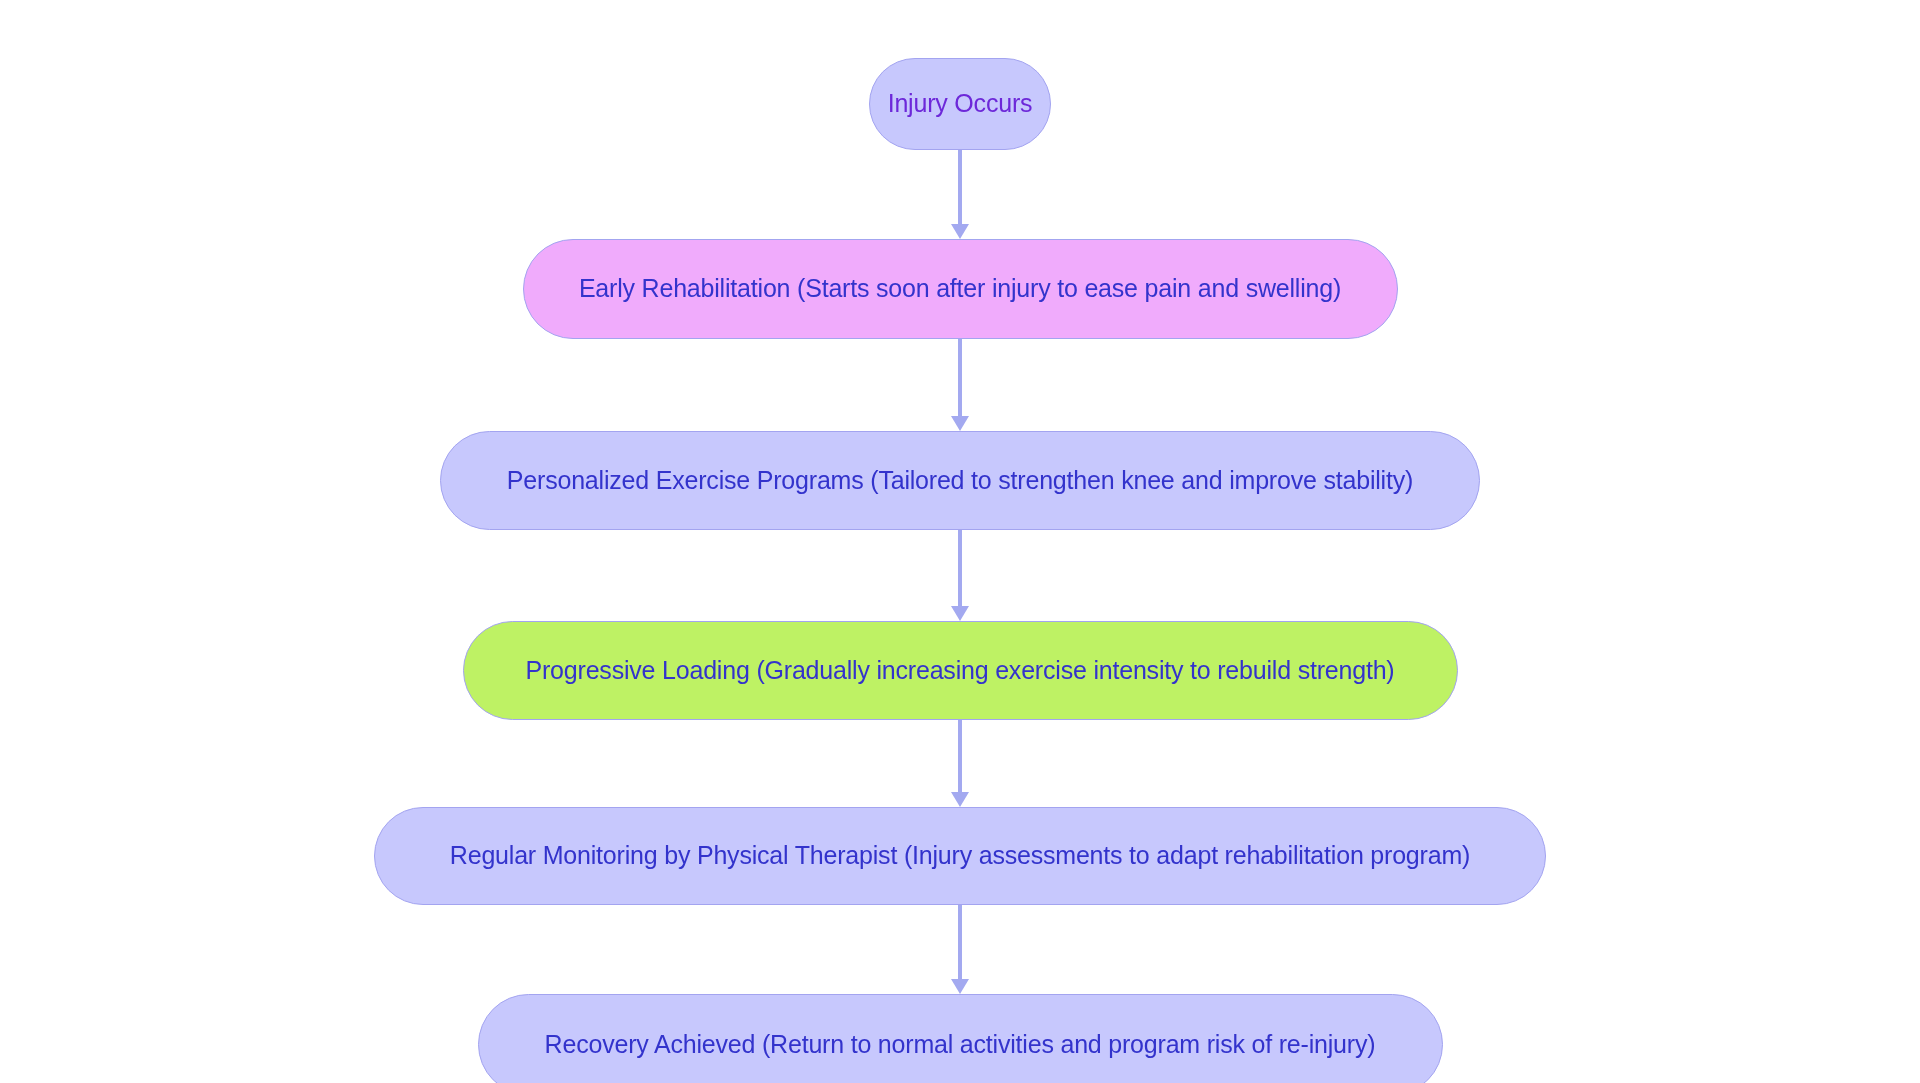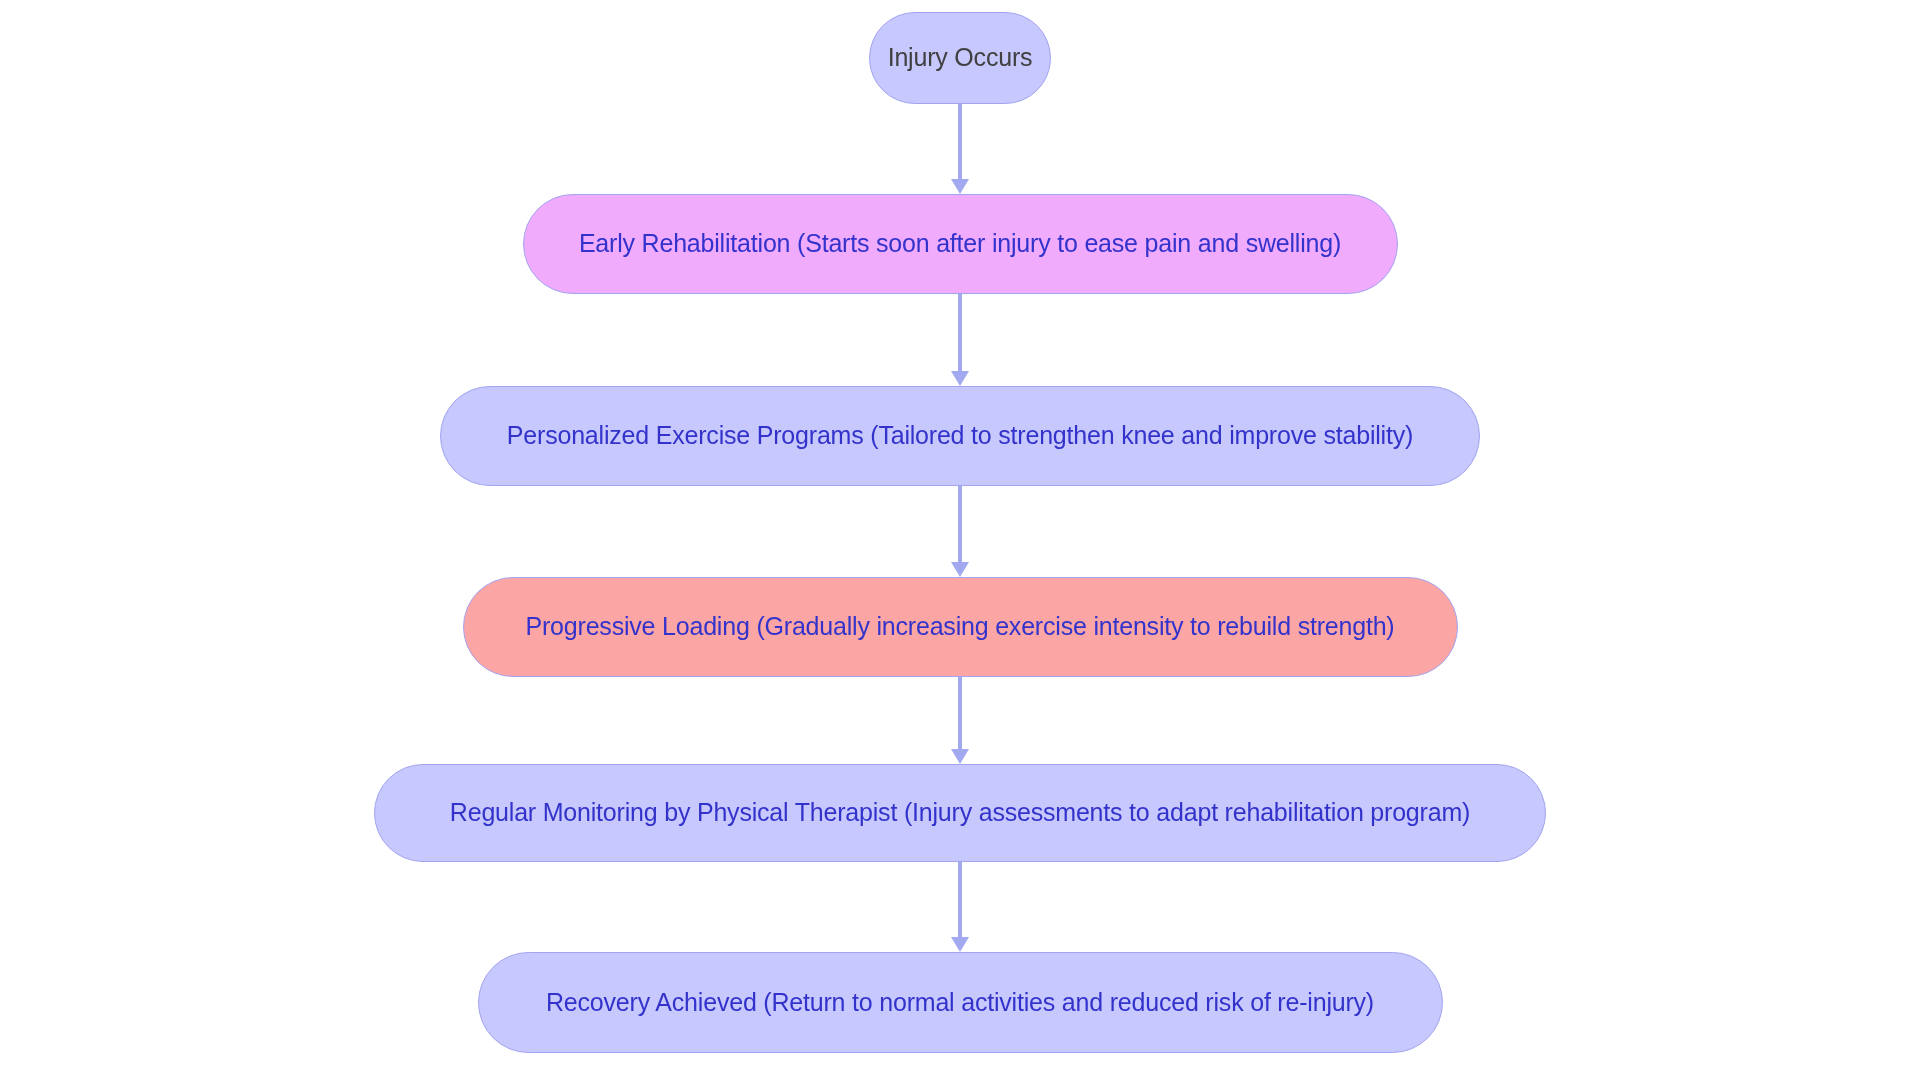--- a/index.html
+++ b/index.html
@@ -82,21 +82,21 @@
     flex: 0 0 auto;
     margin-top: -1px;
   }
 </style>
 </head>
 <body>
 
 <div id="flow-root">
   <div class="flow-column" style="padding-top: 12px;">
 
-    <div class="node" style="width: 182px; height: 92px; border-radius: 51.5px; background: rgb(199, 200, 253); border-color: rgb(163, 164, 240); color: #404040;">
+    <div class="node" style="width: 182px; height: 92px; border-radius: 51.5px; background: rgb(199, 200, 253); border-color: rgb(163, 164, 240); color: #6d28d9; margin-top: 46px;">
       <span class="node-label">Injury Occurs</span>
     </div>
 
     <div class="connector" style="height: 90px;">
       <div class="connector-line" style="background: rgb(163, 169, 240);"></div>
       <div class="connector-head" style="border-top-color: rgb(163, 169, 240);"></div>
     </div>
 
     <div class="node" style="width: 875px; height: 100px; border-radius: 50px; background: #f0abfc; border-color: rgb(163, 164, 240); color: rgb(51, 51, 204);">
       <span class="node-label">Early Rehabilitation (Starts soon after injury to ease pain and swelling)</span>
@@ -109,36 +109,36 @@
 
     <div class="node" style="width: 1040px; height: 100px; border-radius: 50px; background: rgb(199, 200, 253); border-color: rgb(163, 164, 240); color: rgb(51, 51, 204);">
       <span class="node-label">Personalized Exercise Programs (Tailored to strengthen knee and improve stability)</span>
     </div>
 
     <div class="connector" style="height: 91px;">
       <div class="connector-line" style="background: rgb(163, 169, 240);"></div>
       <div class="connector-head" style="border-top-color: rgb(163, 169, 240);"></div>
     </div>
 
-    <div class="node" style="width: 995px; height: 100px; border-radius: 50px; background: #fca5a5; border-color: rgb(163, 164, 240); color: rgb(51, 51, 204);">
+    <div class="node" style="width: 995px; height: 100px; border-radius: 50px; background: #bef264; border-color: rgb(163, 164, 240); color: rgb(51, 51, 204);">
       <span class="node-label">Progressive Loading (Gradually increasing exercise intensity to rebuild strength)</span>
     </div>
 
     <div class="connector" style="height: 87px;">
       <div class="connector-line" style="background: rgb(163, 169, 240);"></div>
       <div class="connector-head" style="border-top-color: rgb(163, 169, 240);"></div>
     </div>
 
     <div class="node" style="width: 1172px; height: 98px; border-radius: 49px; background: rgb(199, 200, 253); border-color: rgb(163, 164, 240); color: rgb(51, 51, 204);">
       <span class="node-label">Regular Monitoring by Physical Therapist (Injury assessments to adapt rehabilitation program)</span>
     </div>
 
     <div class="connector" style="height: 90px;">
       <div class="connector-line" style="background: rgb(163, 169, 240);"></div>
       <div class="connector-head" style="border-top-color: rgb(163, 169, 240);"></div>
     </div>
 
     <div class="node" style="width: 965px; height: 101px; border-radius: 50.5px; background: rgb(199, 200, 253); border-color: rgb(163, 164, 240); color: rgb(51, 51, 204);">
-      <span class="node-label">Recovery Achieved (Return to normal activities and reduced risk of re-injury)</span>
+      <span class="node-label">Recovery Achieved (Return to normal activities and program risk of re-injury)</span>
     </div>
 
   </div>
 </div>
 
 </body></html>

